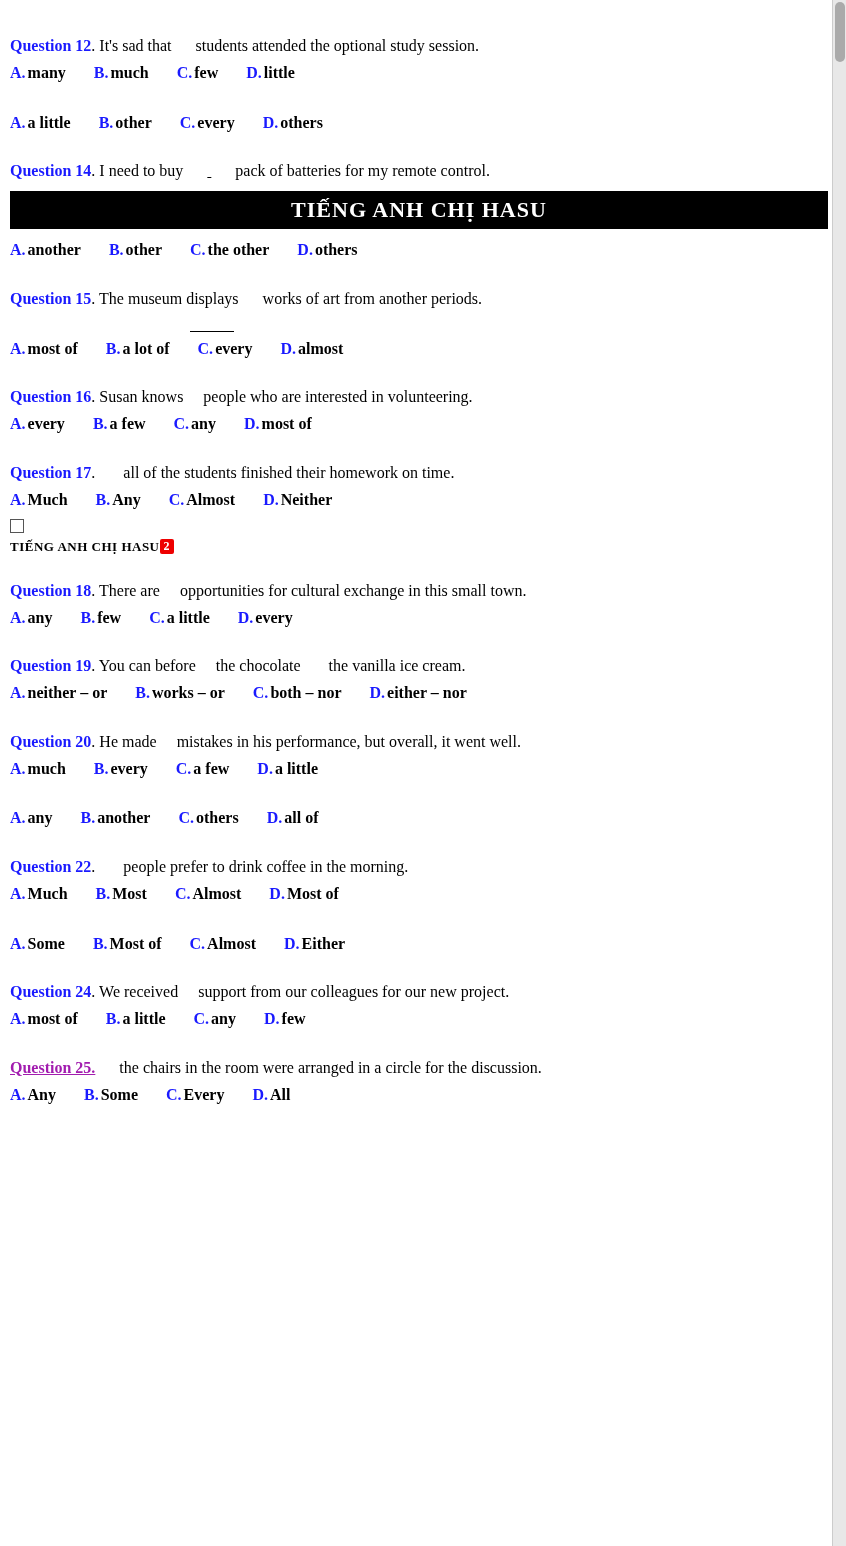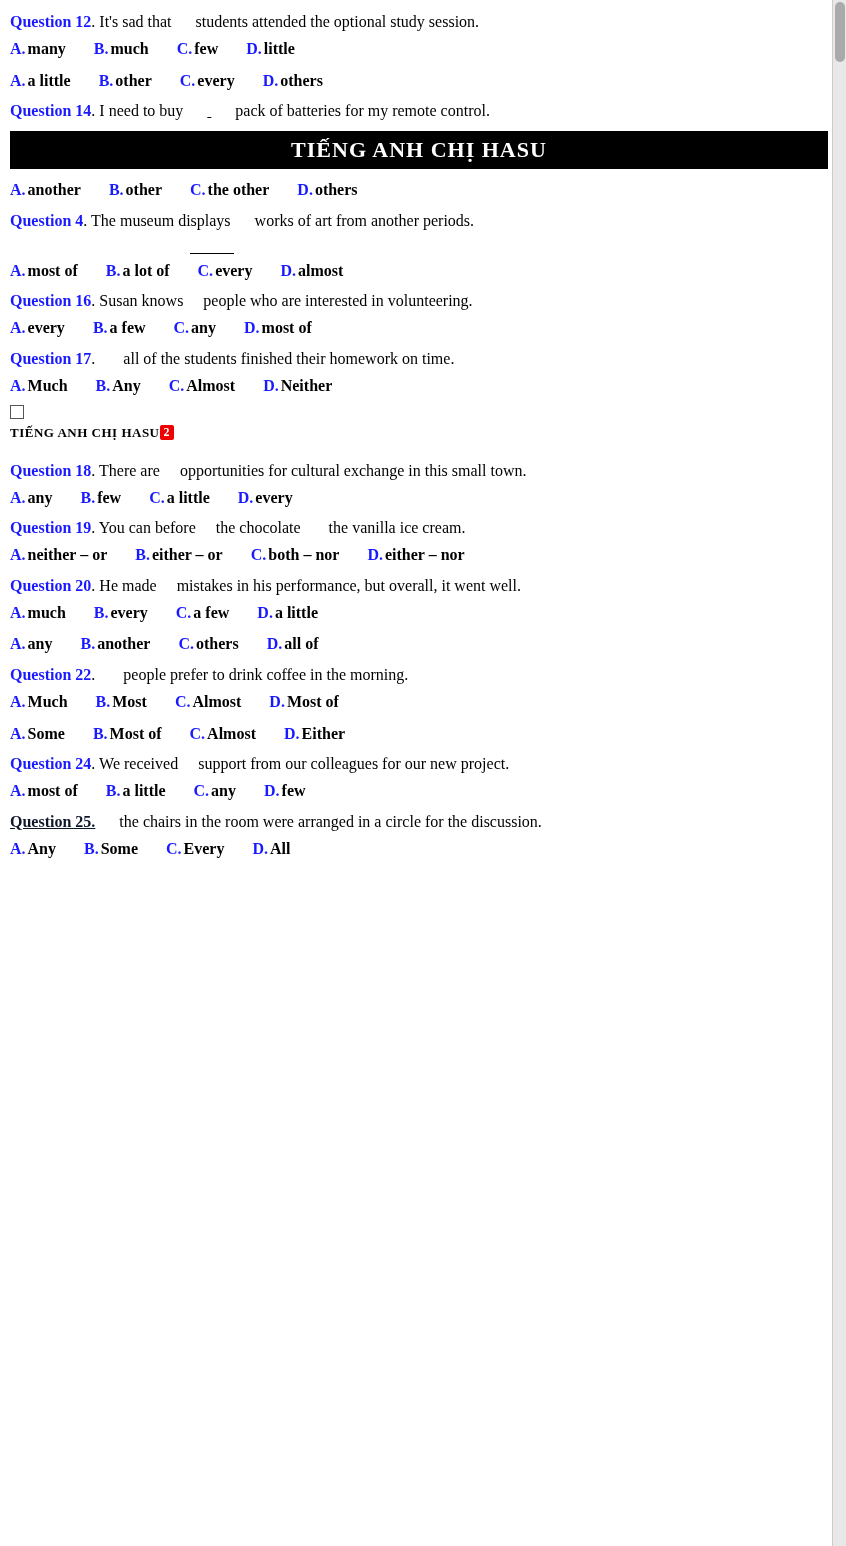--- a/index.html
+++ b/index.html
@@ -8,20 +8,21 @@
       font-size: 16px;
       background: #fff;
       color: #000;
       width: 846px;
       min-height: 1546px;
       padding: 10px 18px 20px 10px;
       position: relative;
     }
     .question-block {
       margin-bottom: 6px;
+      margin-top: 24px;
     }
     .question-text {
       line-height: 1.5;
       margin-bottom: 2px;
     }
     .question-label {
       font-weight: bold;
       color: #1a1aff;
     }
     .answers {
@@ -80,21 +81,21 @@
       background: #e00;
       color: #fff;
       font-size: 12px;
       font-weight: bold;
       padding: 0 4px;
       border-radius: 2px;
       vertical-align: middle;
     }
     .q25-label {
       font-weight: bold;
-      color: #0f172a;
+      color: #a21caf;
       text-decoration: underline;
     }
     .scrollbar-hint {
       position: fixed;
       right: 0;
       top: 0;
       width: 14px;
       height: 100%;
       background: #e8e8e8;
       border-left: 1px solid #ccc;
@@ -181,21 +182,21 @@
     <span class="answer-text">the other</span>
   </div>
   <div class="answer-item">
     <span class="answer-letter">D.</span>
     <span class="answer-text">others</span>
   </div>
 </div>
 
 <div class="question-block">
   <div class="question-text">
-    <span class="question-label">Question 4</span><span>. The museum displays</span>&nbsp;&nbsp;&nbsp;&nbsp;&nbsp;&nbsp;<span>works of art from another periods.</span>
+    <span class="question-label">Question 15</span><span>. The museum displays</span>&nbsp;&nbsp;&nbsp;&nbsp;&nbsp;&nbsp;<span>works of art from another periods.</span>
   </div>
   <div style="margin-left:180px;margin-top:0;margin-bottom:4px;">
     <span style="display:inline-block;border-bottom:1px solid #000;width:44px;">&nbsp;</span>
   </div>
   <div class="answers">
     <div class="answer-item">
       <span class="answer-letter">A.</span>
       <span class="answer-text">most of</span>
     </div>
     <div class="answer-item">
@@ -298,21 +299,21 @@
   <div class="question-text">
     <span class="question-label">Question 19</span><span>. You can before</span>&nbsp;&nbsp;&nbsp;&nbsp;&nbsp;<span>the chocolate</span>&nbsp;&nbsp;&nbsp;&nbsp;&nbsp;&nbsp;&nbsp;<span>the vanilla ice cream.</span>
   </div>
   <div class="answers">
     <div class="answer-item">
       <span class="answer-letter">A.</span>
       <span class="answer-text">neither – or</span>
     </div>
     <div class="answer-item">
       <span class="answer-letter">B.</span>
-      <span class="answer-text">either – or</span>
+      <span class="answer-text">works – or</span>
     </div>
     <div class="answer-item">
       <span class="answer-letter">C.</span>
       <span class="answer-text">both – nor</span>
     </div>
     <div class="answer-item">
       <span class="answer-letter">D.</span>
       <span class="answer-text">either – nor</span>
     </div>
   </div>

